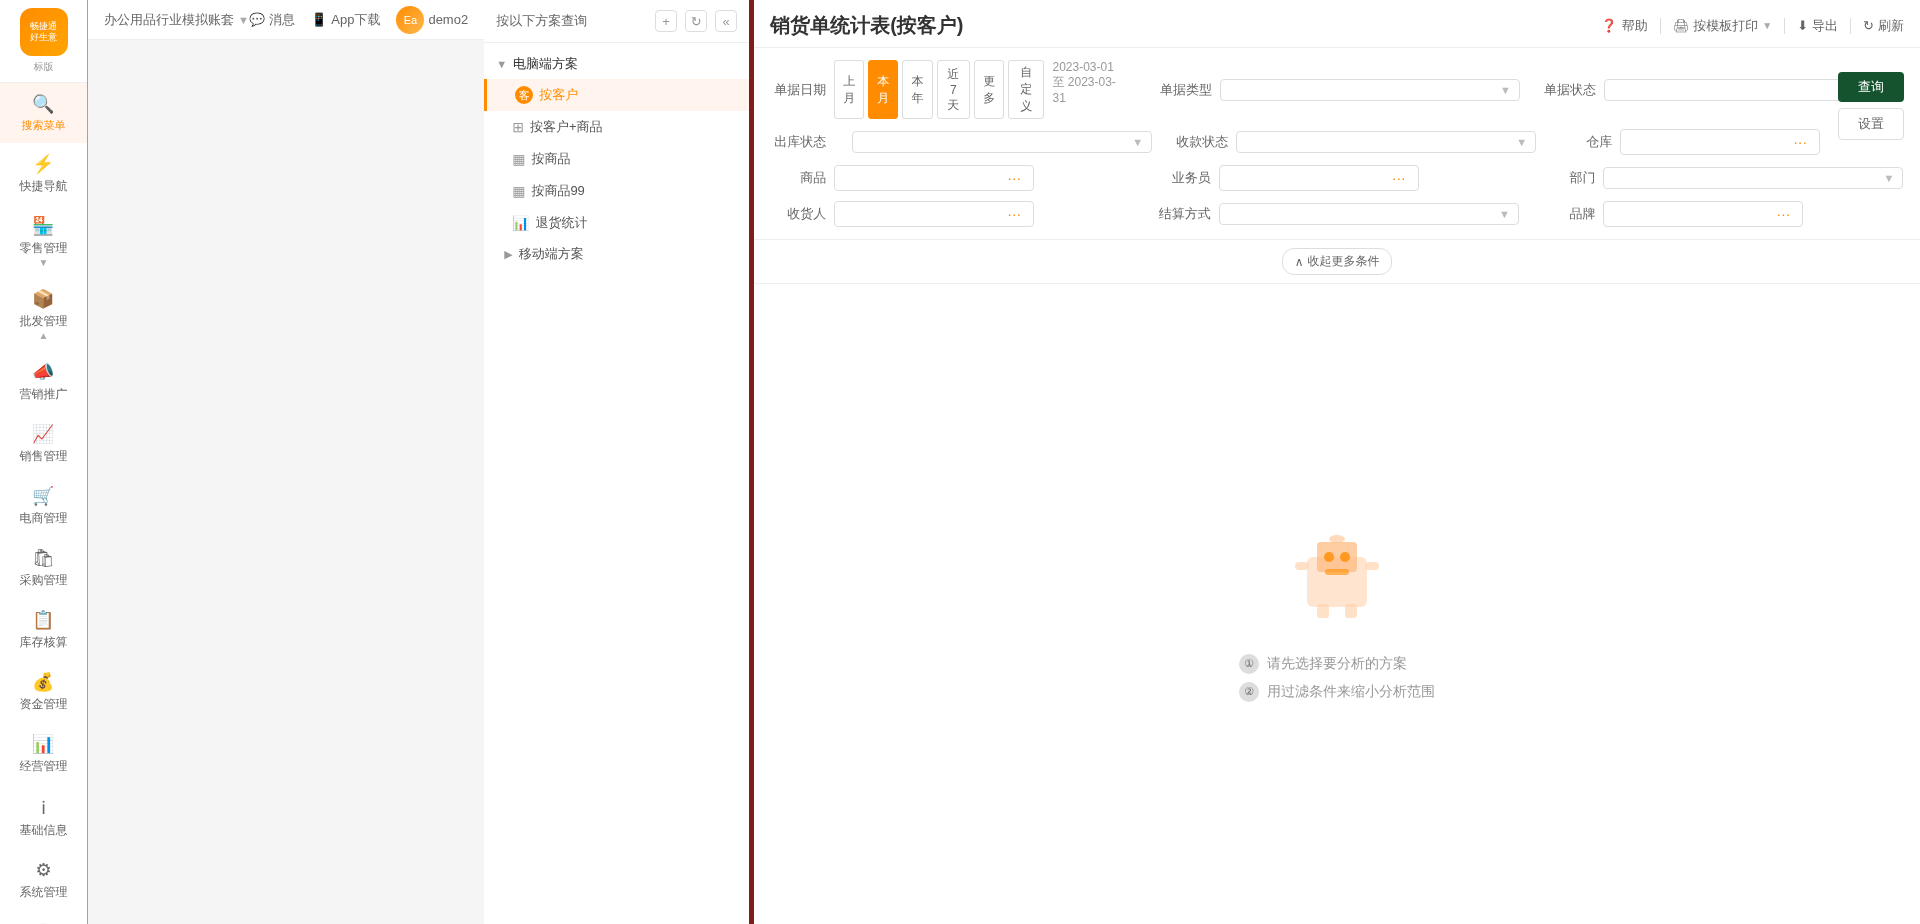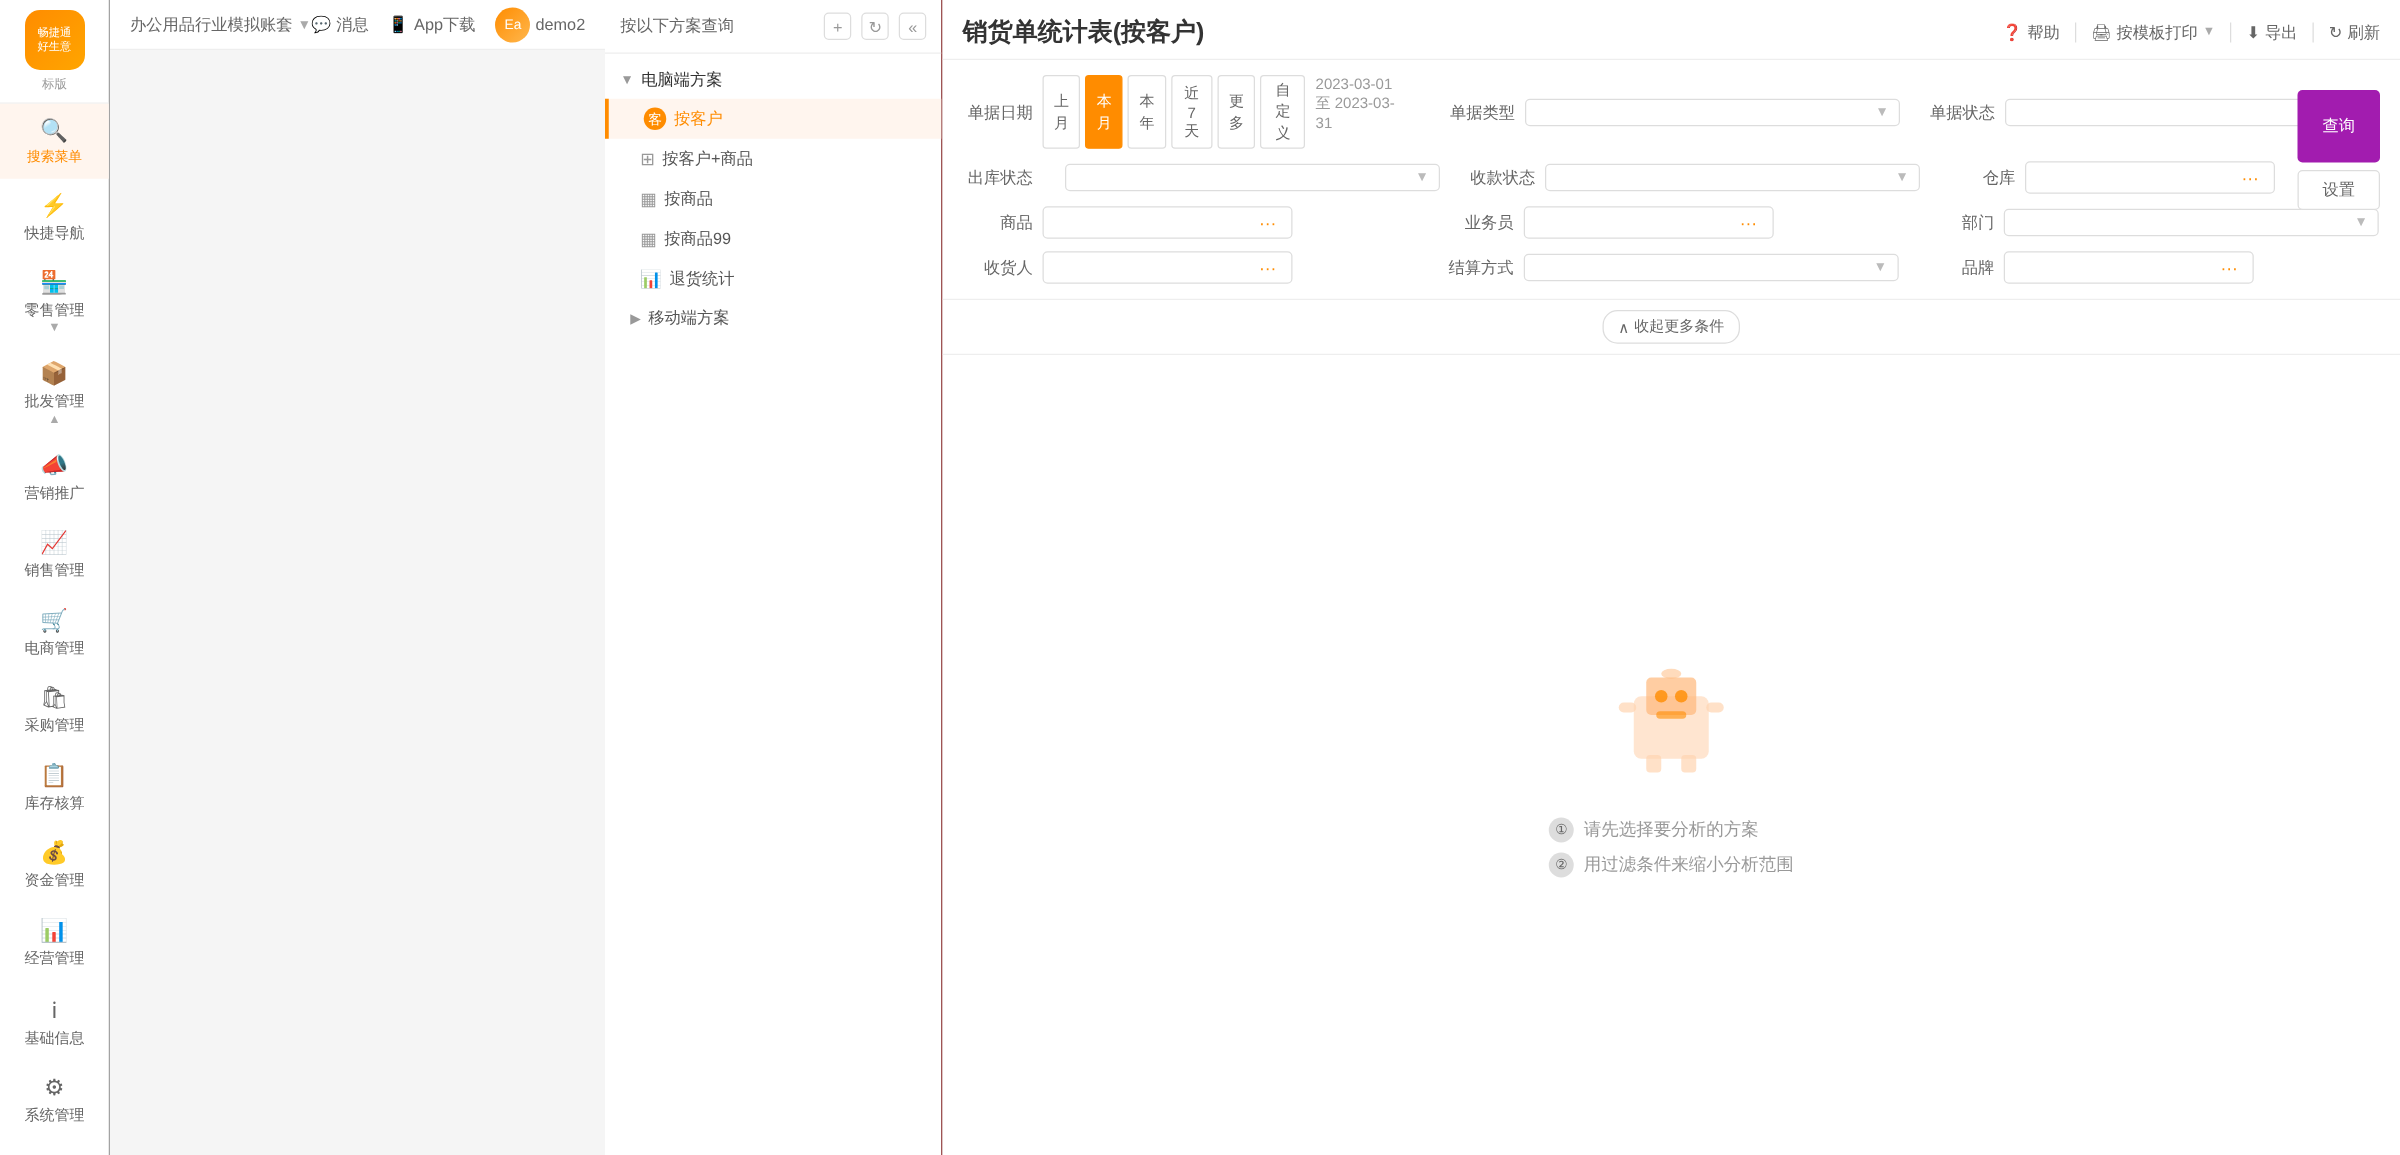--- a/index.html
+++ b/index.html
@@ -30,21 +30,21 @@
     .tab { height: 28px; padding: 0 12px; display: flex; align-items: center; gap: 6px; border-radius: 4px 4px 0 0; font-size: 13px; cursor: pointer; color: rgba(255,255,255,0.85); }
     .tab.active { background: #fff; color: #333; border-radius: 4px 4px 0 0; }
     .tab.home { color: rgba(255,255,255,0.9); }
     .tab-close { color: #999; font-size: 11px; cursor: pointer; }
     .tab-action-btn { color: rgba(255,255,255,0.9); cursor: pointer; font-size: 16px; }
 
     
     .content { flex: 1; display: flex; overflow: hidden; background: #f0f0f0; }
 
     
-    .left-panel { width: 270px; background: #fff; border-right: 1px solid #7f1d1d; display: flex; flex-direction: column; flex-shrink: 0; }
+    .left-panel { width: 270px; background: #fff; border-right: 5px solid #7f1d1d; display: flex; flex-direction: column; flex-shrink: 0; }
     .left-panel-header { padding: 10px 12px; display: flex; align-items: center; justify-content: space-between; border-bottom: 1px solid #eee; }
     .left-panel-title { font-size: 13px; color: #666; }
     .left-panel-actions { display: flex; gap: 8px; align-items: center; }
     .icon-btn { width: 22px; height: 22px; display: flex; align-items: center; justify-content: center; cursor: pointer; color: #999; border: 1px solid #ddd; border-radius: 4px; font-size: 13px; }
 
     .tree-section { padding: 6px 0; }
     .tree-group { }
     .tree-group-header { display: flex; align-items: center; padding: 6px 12px; cursor: pointer; color: #333; font-size: 13px; gap: 6px; }
     .tree-item { display: flex; align-items: center; padding: 7px 12px 7px 28px; cursor: pointer; font-size: 13px; color: #555; gap: 6px; }
     .tree-item.active { background: #fff5ee; color: #ff8c00; border-left: 3px solid #ff8c00; }
@@ -77,21 +77,21 @@
     
     .select-field { display: flex; align-items: center; border: 1px solid #ddd; border-radius: 4px; padding: 4px 8px; min-width: 200px; cursor: pointer; background: #fff; color: #999; font-size: 13px; justify-content: space-between; }
     .select-field-wide { min-width: 300px; }
 
     .dots-btn { color: #ff8c00; cursor: pointer; font-size: 14px; padding: 0 4px; }
     .input-field-dots { display: flex; align-items: center; border: 1px solid #ddd; border-radius: 4px; padding: 4px 8px; min-width: 200px; cursor: pointer; background: #fff; }
 
     
     .collapse-bar { display: flex; justify-content: center; padding: 8px; border-bottom: 1px solid #eee; }
     .collapse-btn { display: flex; align-items: center; gap: 4px; color: #666; font-size: 12px; cursor: pointer; padding: 4px 12px; border: 1px solid #ddd; border-radius: 12px; background: #fff; }
-    .btn-query { background: #a21caf; color: #fff; border: none; border-radius: 4px; padding: 20px 20px; font-size: 13px; cursor: pointer; }
+    .btn-query { background: #14532d; color: #fff; border: none; border-radius: 4px; padding: 6px 20px; font-size: 13px; cursor: pointer; }
     .btn-settings { background: #fff; color: #666; border: 1px solid #ddd; border-radius: 4px; padding: 6px 16px; font-size: 13px; cursor: pointer; }
 
     
     .empty-state { flex: 1; display: flex; flex-direction: column; align-items: center; justify-content: center; color: #999; }
     .empty-tips { display: flex; flex-direction: column; gap: 8px; }
     .empty-tip { display: flex; align-items: center; gap: 8px; font-size: 14px; color: #999; }
     .tip-num { width: 20px; height: 20px; border-radius: 50%; background: #ddd; display: flex; align-items: center; justify-content: center; font-size: 11px; color: #666; }
     .filter-cell { display: flex; align-items: center; gap: 8px; }
     .filter-cell-label { min-width: 56px; text-align: right; color: #666; font-size: 13px; flex-shrink: 0; }
 

